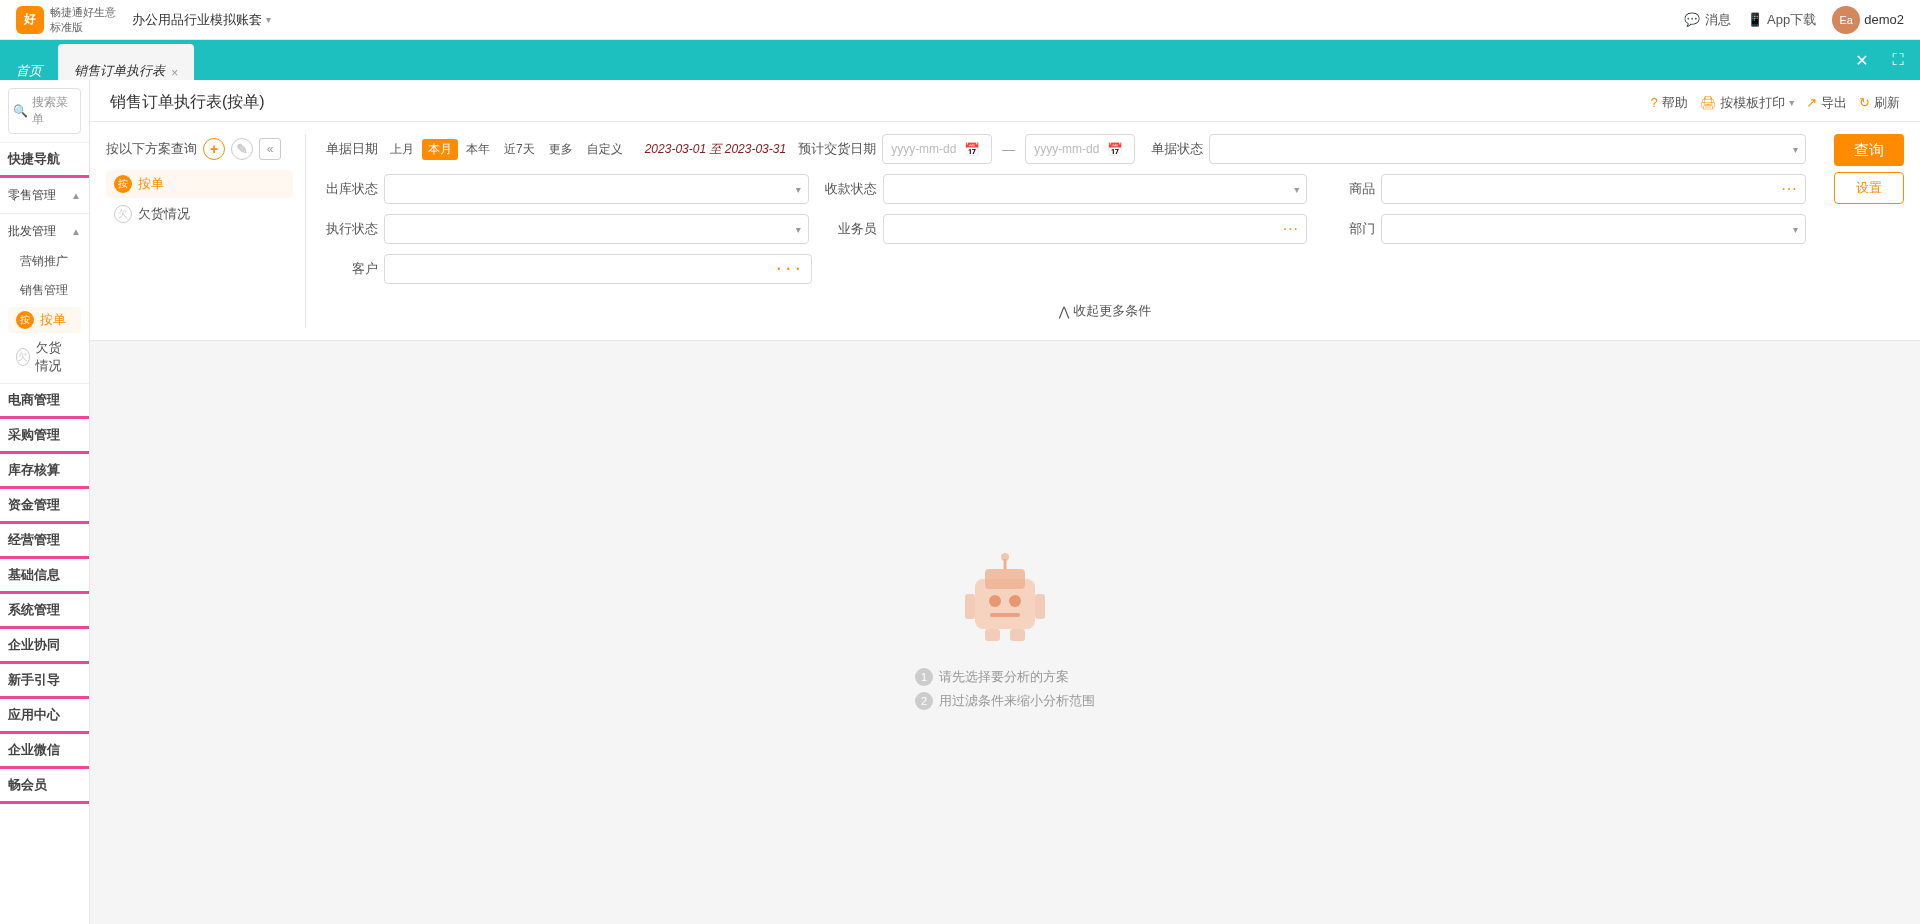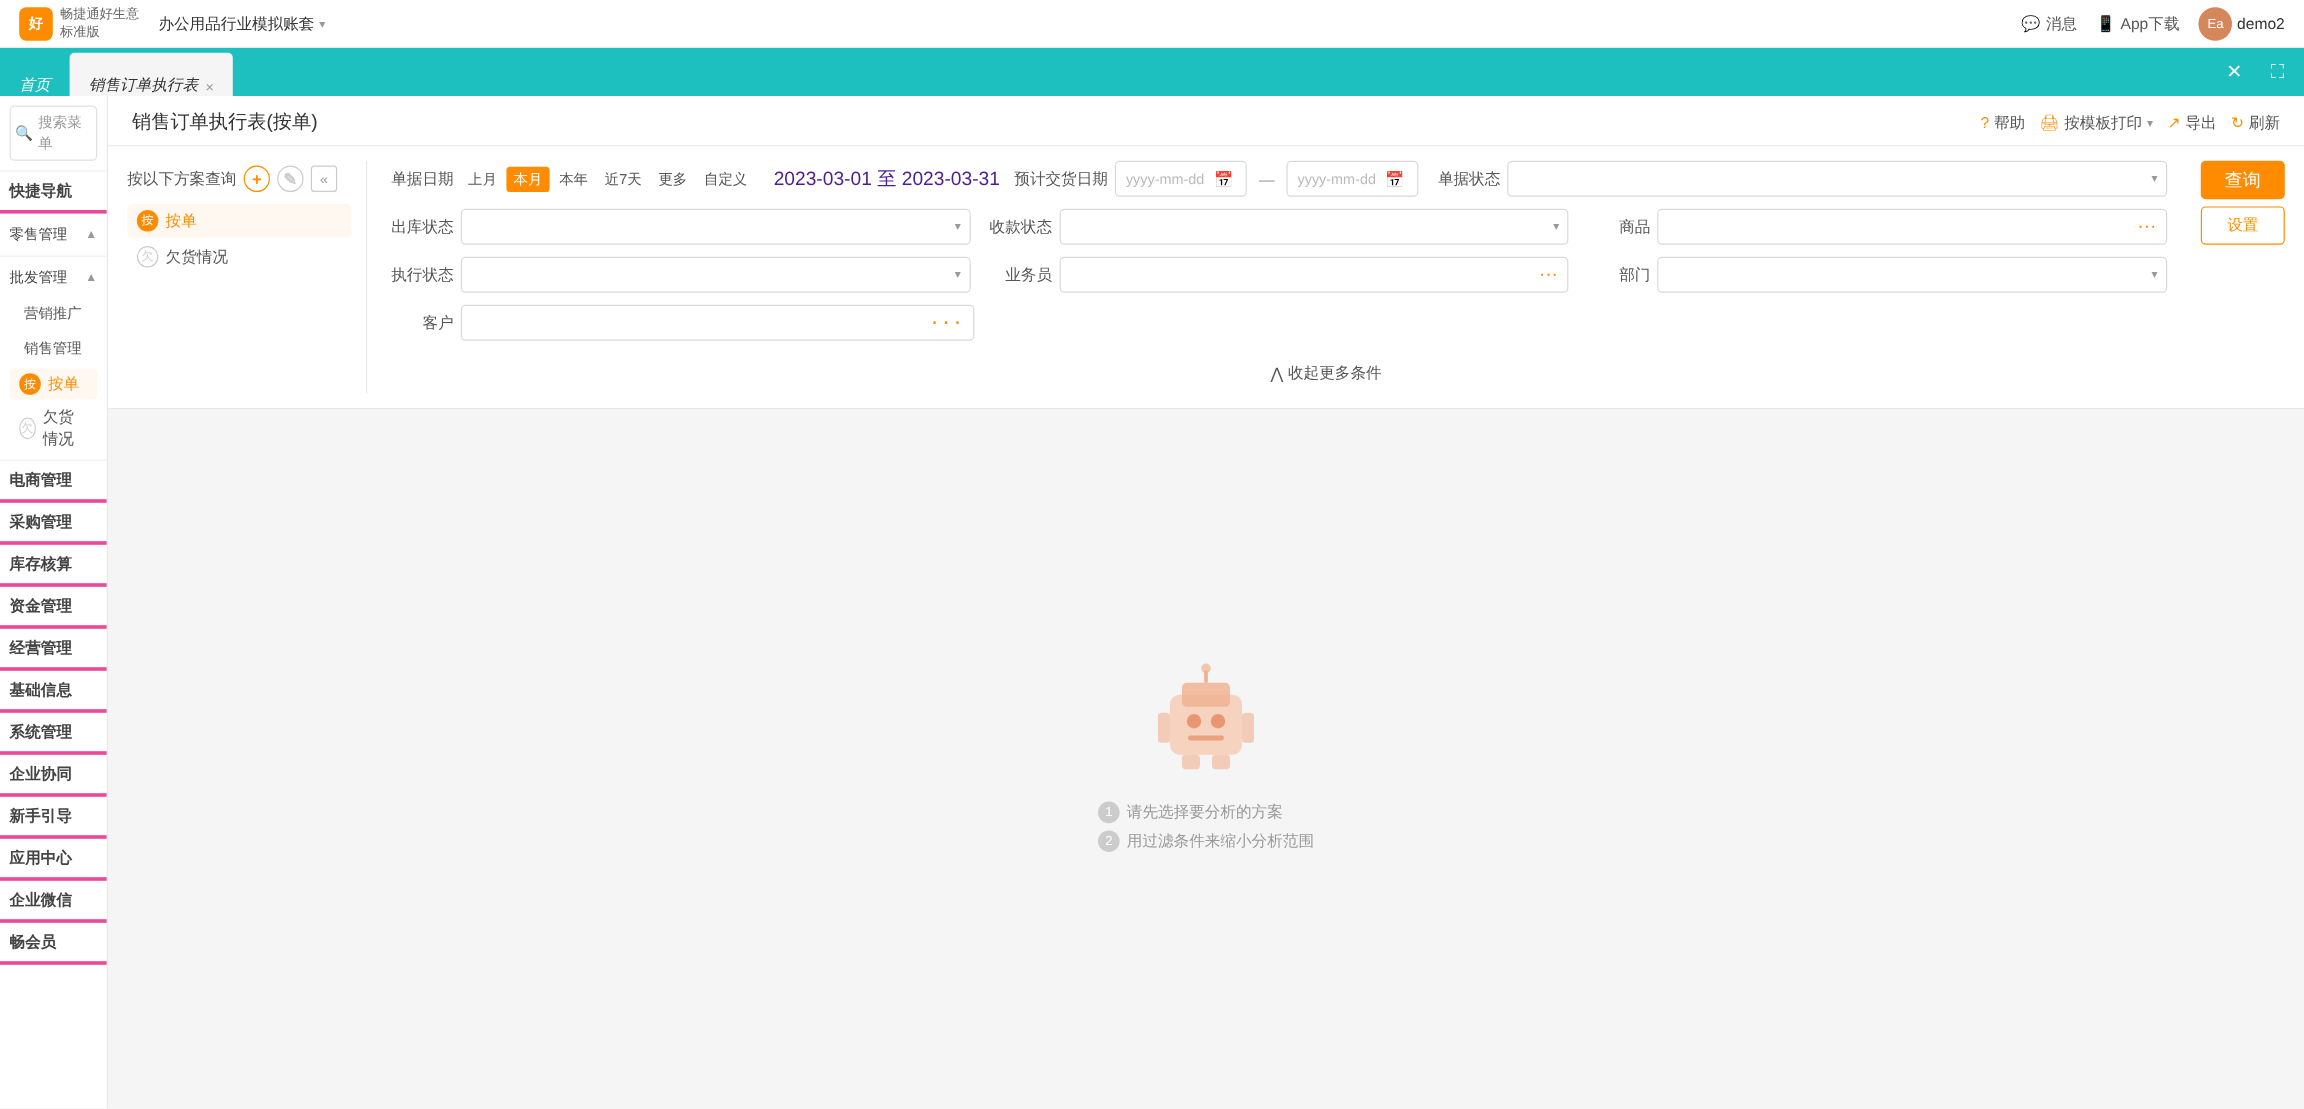--- a/index.html
+++ b/index.html
@@ -273,21 +273,21 @@
                 <div class="filter-field">
                   <span class="filter-label">单据日期</span>
                   <div class="date-tabs">
                     <span class="date-tab">上月</span>
                     <span class="date-tab active">本月</span>
                     <span class="date-tab">本年</span>
                     <span class="date-tab">近7天</span>
                     <span class="date-tab">更多</span>
                     <span class="date-tab">自定义</span>
                   </div>
-                  <span style="color:#4c1d95;font-size:16px;margin-left:4px;">2023-03-01 至 2023-03-31</span>
+                  <span style="color:#7f1d1d;font-size:12px;margin-left:4px;font-style:italic;">2023-03-01 至 2023-03-31</span>
                 </div>
 
                 <div class="filter-field">
                   <span class="filter-label">预计交货日期</span>
                   <div class="date-input">
                     <span style="color:#bbb;font-size:12px;">yyyy-mm-dd</span>
                     <span style="margin-left:4px;color:#ff8c00;font-size:13px;">📅</span>
                   </div>
                   <span style="color:#999;margin:0 4px;">—</span>
                   <div class="date-input">

